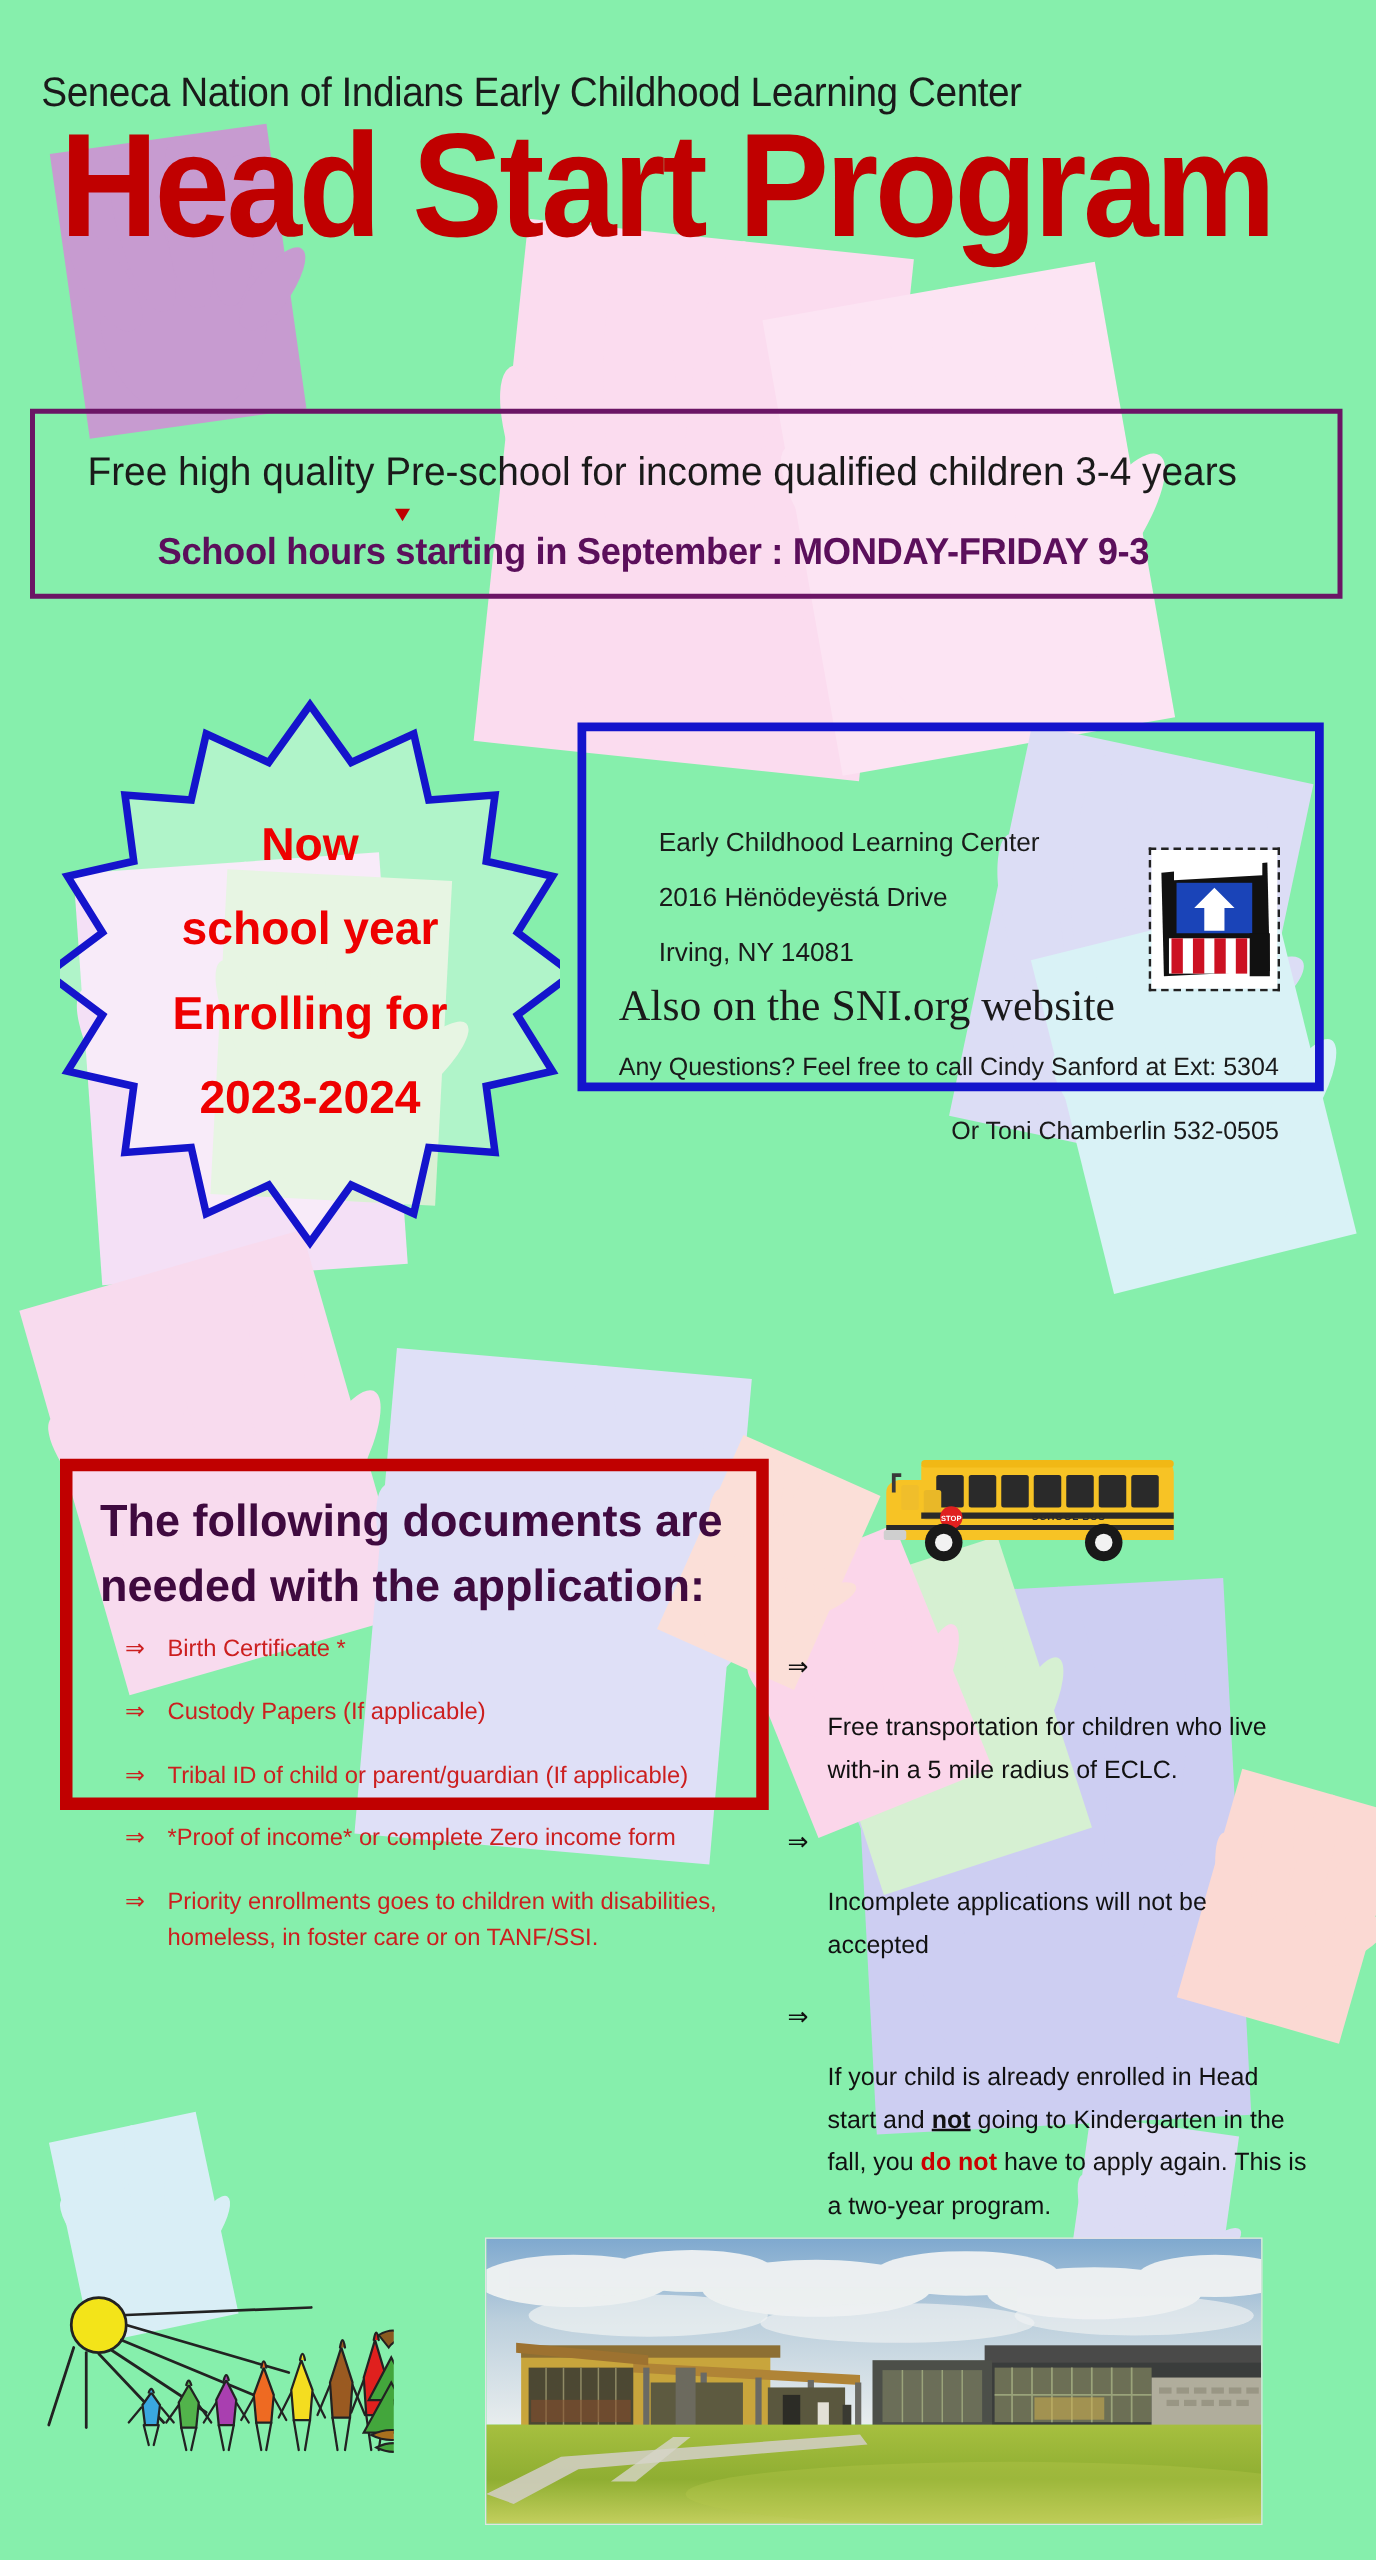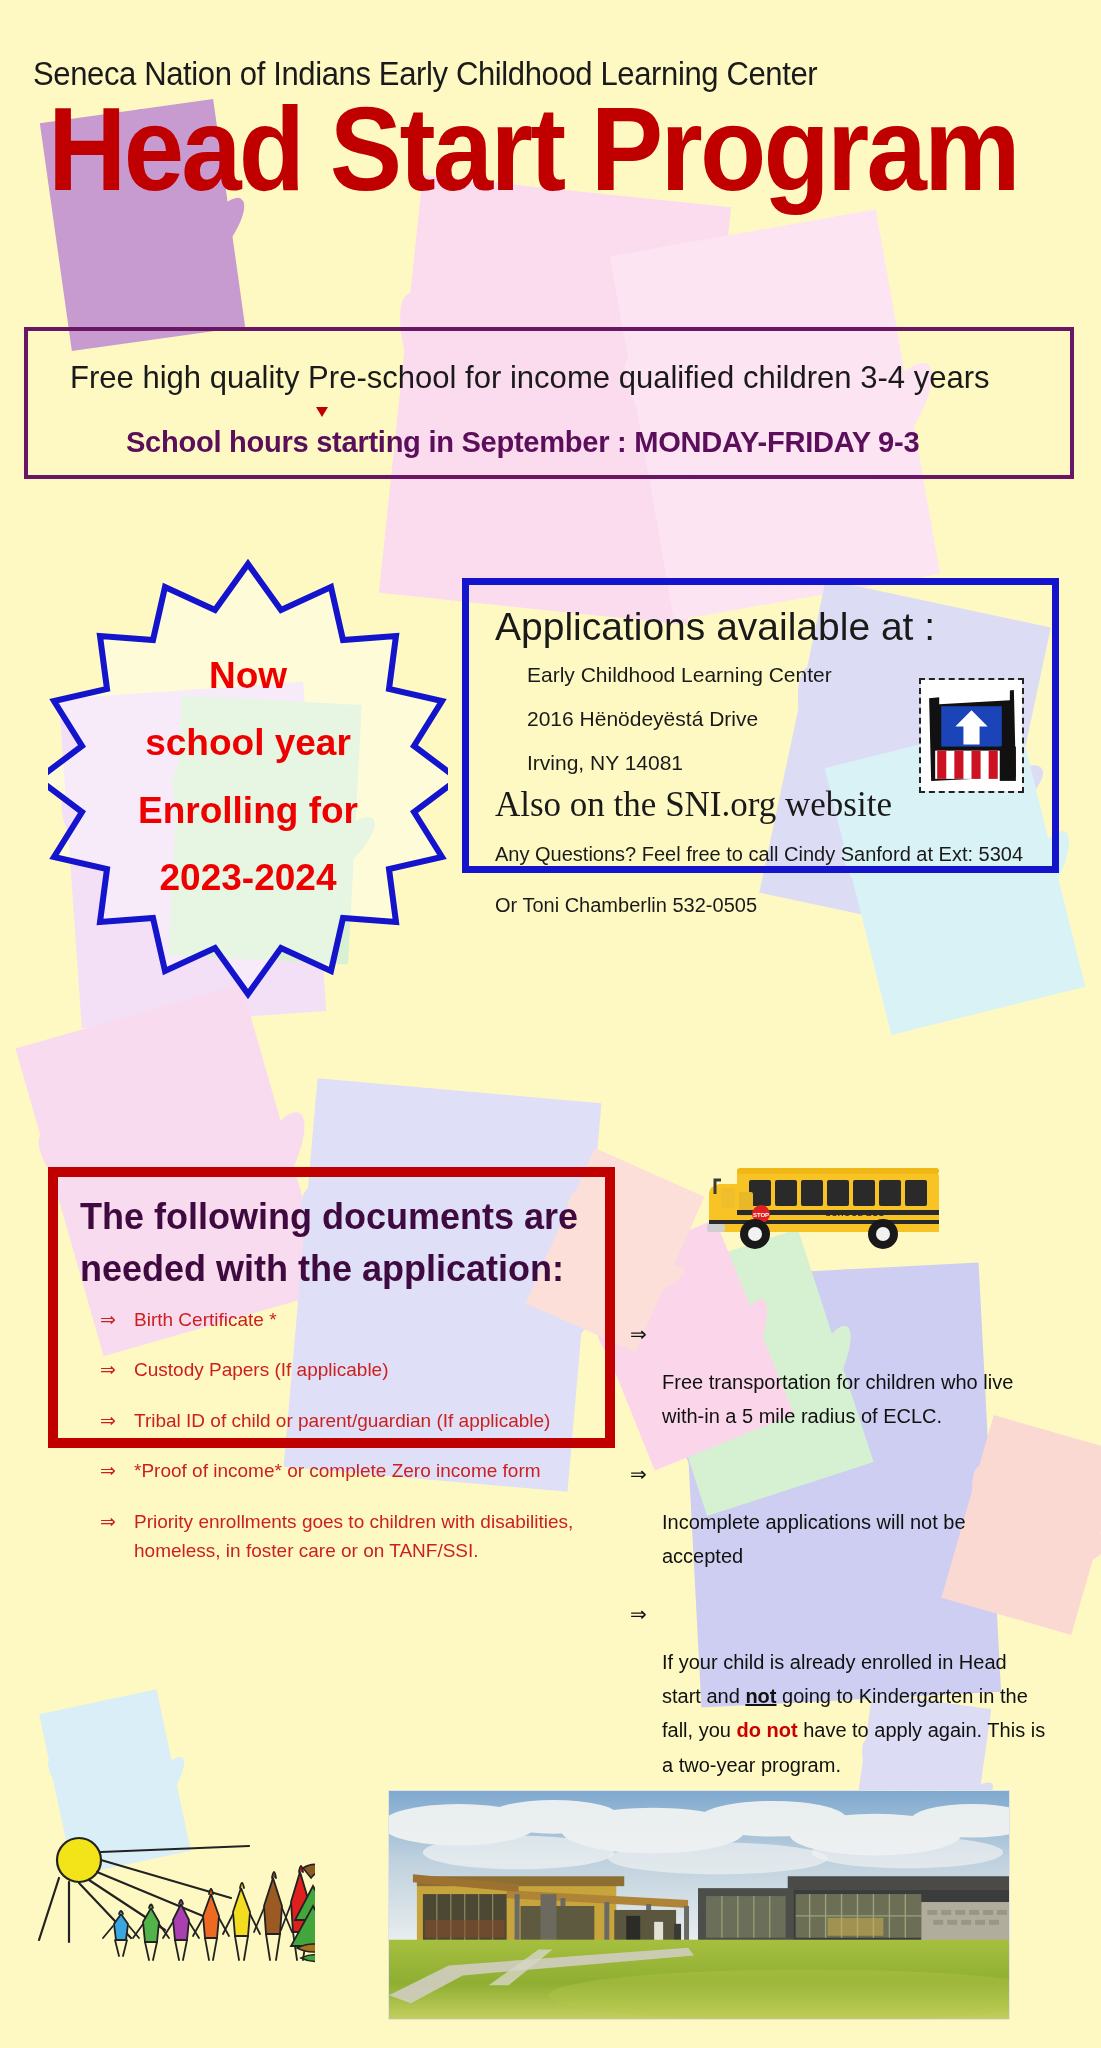--- a/index.html
+++ b/index.html
@@ -5,21 +5,21 @@
   * { box-sizing: border-box; margin: 0; padding: 0; }
   html, body {
     width: 1101px; height: 2048px;
     background: #ffffff;
     font-family: "Liberation Sans", sans-serif;
     overflow: hidden;
   }
   #poster {
     position: relative;
     width: 1101px; height: 2048px;
-    background: #fef9c3;
+    background: #86efac;
     overflow: hidden;
   }
 
   
   .bg-layer { position: absolute; inset: 0; overflow: hidden; pointer-events: none; }
   .hand {
     position: absolute;
     transform-origin: 50% 50%;
   }
   .hand .palm {
@@ -109,21 +109,21 @@
   .addr { position: absolute; left: 58px; top: 78px; width: 420px; }
   .addr div {
     font-size: 21px; color: #1a1a1a; margin-bottom: 20px; white-space: nowrap;
     font-family: "Liberation Sans Narrow", "Liberation Sans", sans-serif;
   }
   .sni-line {
     position: absolute; left: 26px; top: 200px;
     font-size: 35px; color: #1a1a1a; white-space: nowrap;
     font-family: Liberation Serif, serif;
   }
-  .q-lines { position: absolute; left: 26px; top: 258px; }
+  .q-lines { position: absolute; left: 26px; top: 258px; text-align: right; }
   .q-lines div {
     font-size: 20px; color: #1a1a1a; margin-bottom: 28px; white-space: nowrap;
     font-family: "Liberation Sans Narrow", "Liberation Sans", sans-serif;
   }
   .hs-logo {
     position: absolute; left: 450px; top: 93px;
     width: 105px; height: 115px;
     border: 2px dashed #222;
   }
 
@@ -347,21 +347,20 @@
     </svg>
     <div class="star-text">
       <div>Now</div>
       <div>school year</div>
       <div>Enrolling for</div>
       <div>2023-2024</div>
     </div>
   </div>
 
   <div class="blue-box">
-    <div class="apps-head">Applications available at :</div>
 
     <div class="addr">
       <div>Early Childhood Learning Center</div>
       <div>2016 Hënödeyëstá  Drive</div>
       <div>Irving, NY 14081</div>
     </div>
 
     <div class="hs-logo">
       <svg viewBox="0 0 100 110" style="width:100%;height:100%;display:block;">
         <rect x="0" y="0" width="100" height="110" fill="#ffffff"></rect>

